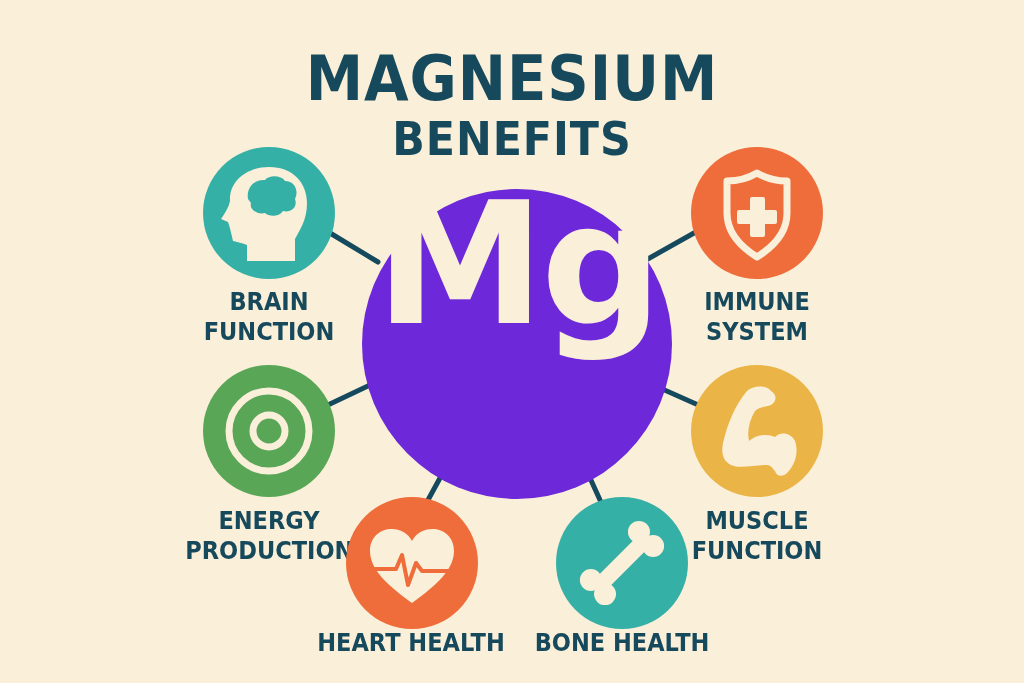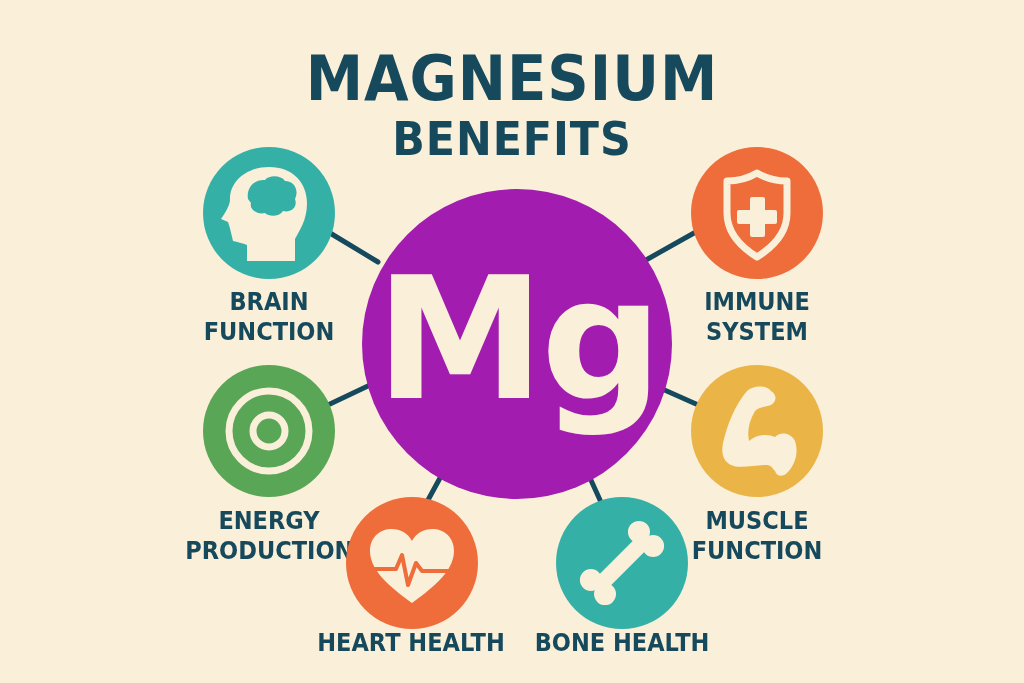--- a/index.html
+++ b/index.html
@@ -12,22 +12,22 @@
   .title {
     position: absolute; left: 0; width: 1024px; text-align: center;
     color: #17495c; font-weight: bold; margin: 0;
     letter-spacing: 1px;
   }
   .title-1 { top: 46px; font-size: 62px; line-height: 66px; transform: scaleX(0.93); }
   .title-2 { top: 114px; font-size: 46px; line-height: 50px; transform: scaleX(0.93); }
   svg.connectors { position: absolute; left: 0; top: 0; }
   .hub {
     position: absolute; left: 362px; top: 189px; width: 310px; height: 310px;
-    border-radius: 50%; background: #a21caf;
-    display: flex; align-items: center; justify-content: center;
+    border-radius: 50%; background: #6d28d9;
+    display: flex; align-items: flex-start; justify-content: center;
   }
   .hub-symbol {
     color: #faefd9; font-weight: bold; font-size: 170px; line-height: 1;
     margin-top: -10px; letter-spacing: -4px;
   }
   .node {
     position: absolute; width: 132px; height: 132px; border-radius: 50%;
     display: flex; align-items: center; justify-content: center;
   }
   .node svg { display: block; }

